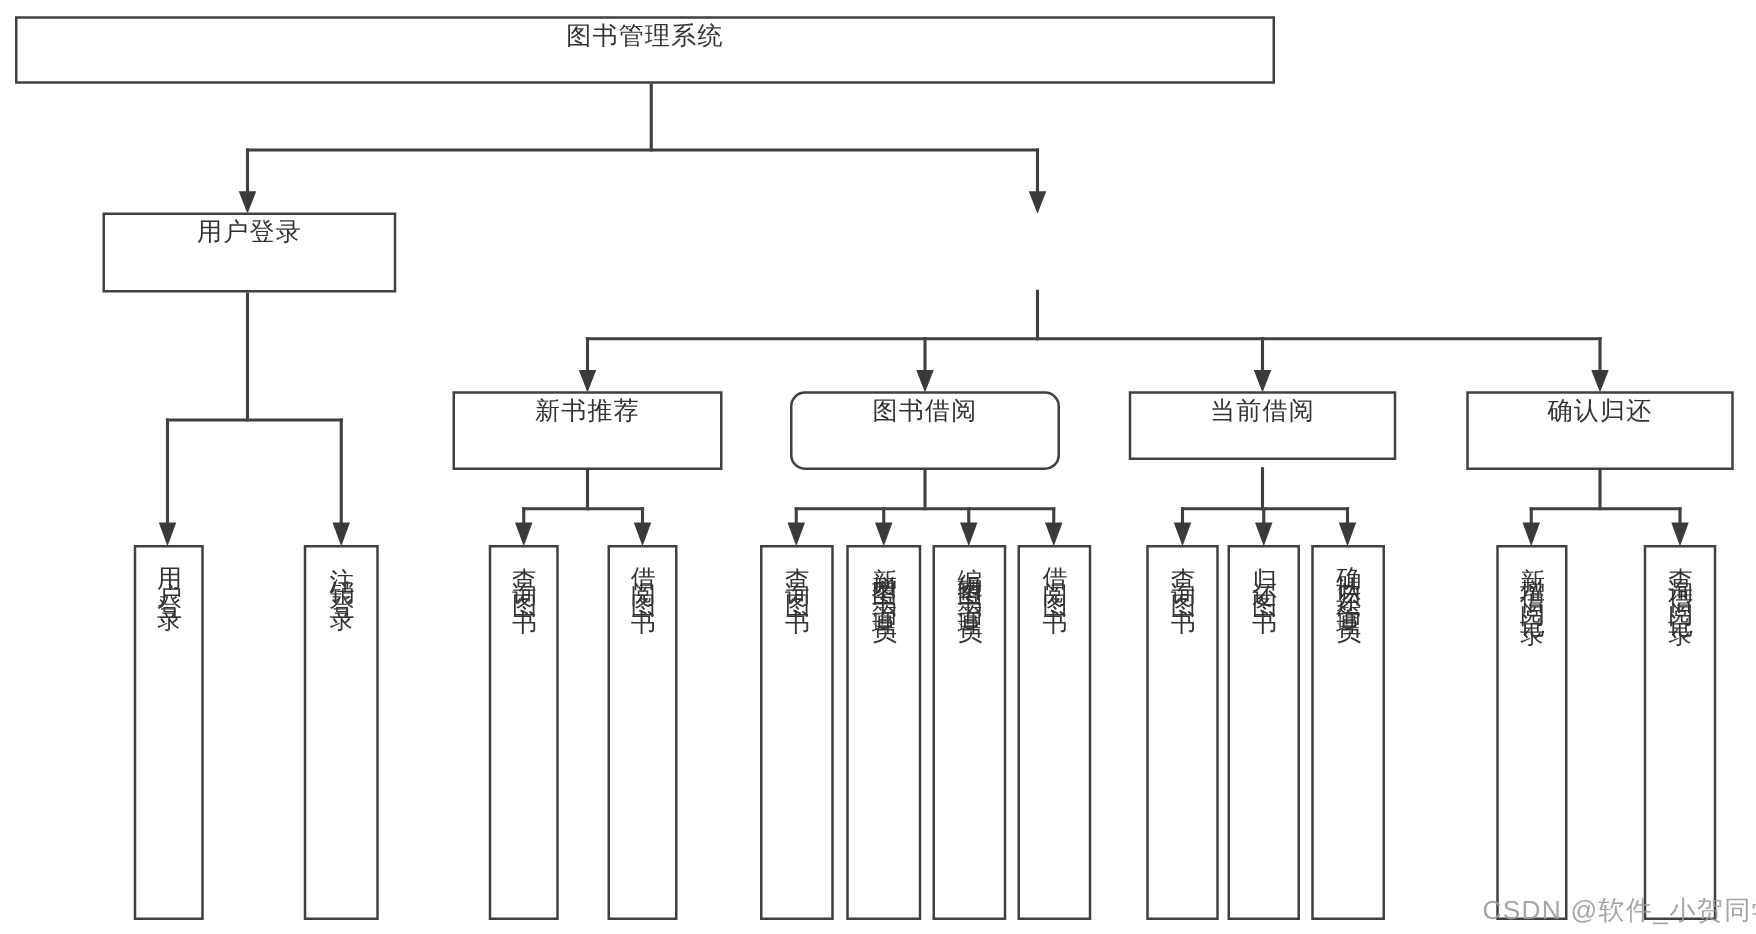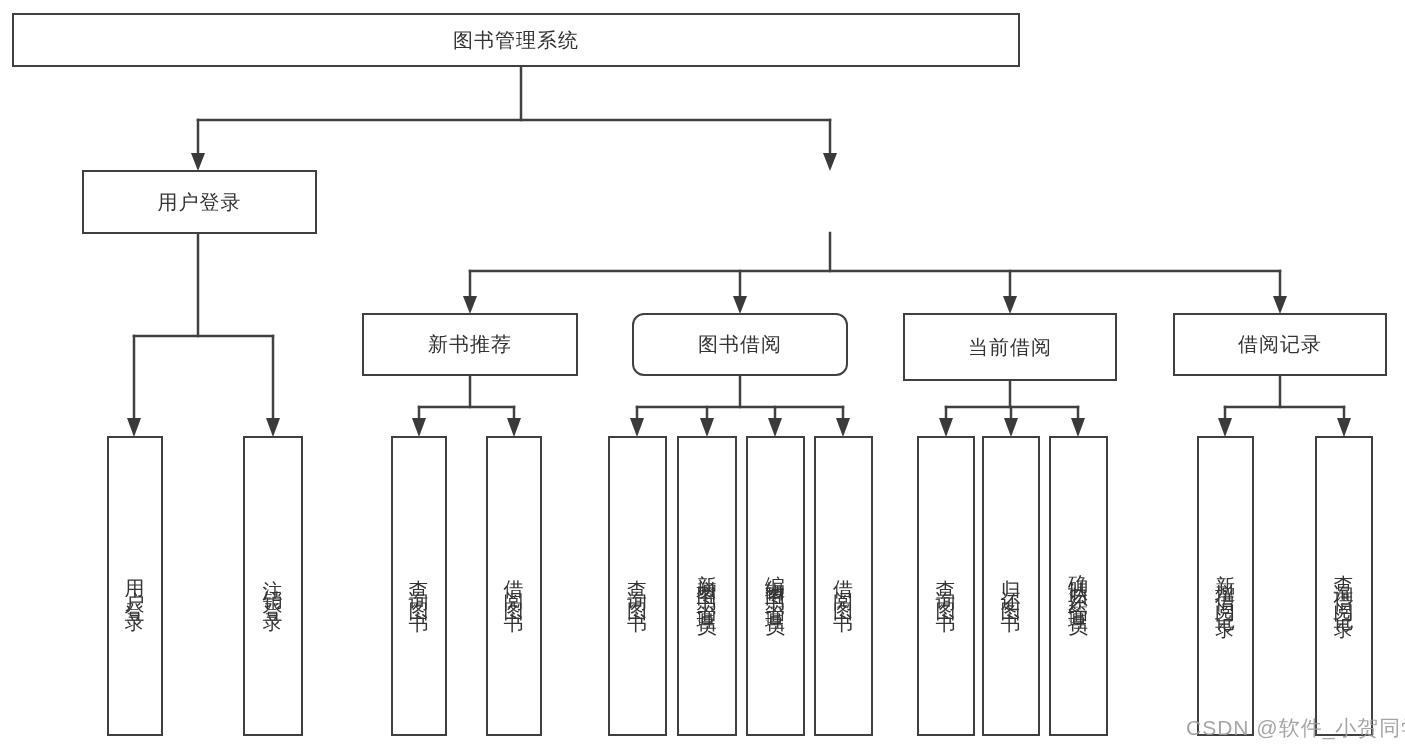--- a/index.html
+++ b/index.html
@@ -20,21 +20,21 @@
     left: 0; top: 0;
     width: 1405px;
     height: 747px;
   }
   .box {
     position: absolute;
     box-sizing: border-box;
     background: #ffffff;
     border: 2.5px solid #404040;
     display: flex;
-    align-items: center;
+    align-items: flex-start;
     justify-content: center;
     z-index: 2;
   }
   .box .lbl {
     font-size: 20px;
     color: #333333;
     letter-spacing: 1px;
     white-space: nowrap;
   }
   .vbox .lbl {
@@ -139,25 +139,25 @@
   <div class="box" style="left:82px; top:170px; width:235px; height:64px;">
     <span class="lbl">用户登录</span>
   </div>
 
   <div class="box" style="left:362px; top:313px; width:216px; height:63px;">
     <span class="lbl">新书推荐</span>
   </div>
   <div class="box" style="left:632px; top:313px; width:216px; height:63px;border-radius:12px;">
     <span class="lbl">图书借阅</span>
   </div>
-  <div class="box" style="left:903px; top:313px; width:214px; height:68px;">
+  <div class="box" style="left:903px; top:313px; width:214px; height:55px;">
     <span class="lbl">当前借阅</span>
   </div>
   <div class="box" style="left:1173px; top:313px; width:214px; height:63px;">
-    <span class="lbl">借阅记录</span>
+    <span class="lbl">确认归还</span>
   </div>
 
   <div class="box vbox" style="left:107px; top:436px; width:56px; height:300px;">
     <span class="lbl">用户登录</span>
   </div>
   <div class="box vbox" style="left:243px; top:436px; width:60px; height:300px;">
     <span class="lbl">注销登录</span>
   </div>
 
   <div class="box vbox" style="left:391px; top:436px; width:56px; height:300px;">

